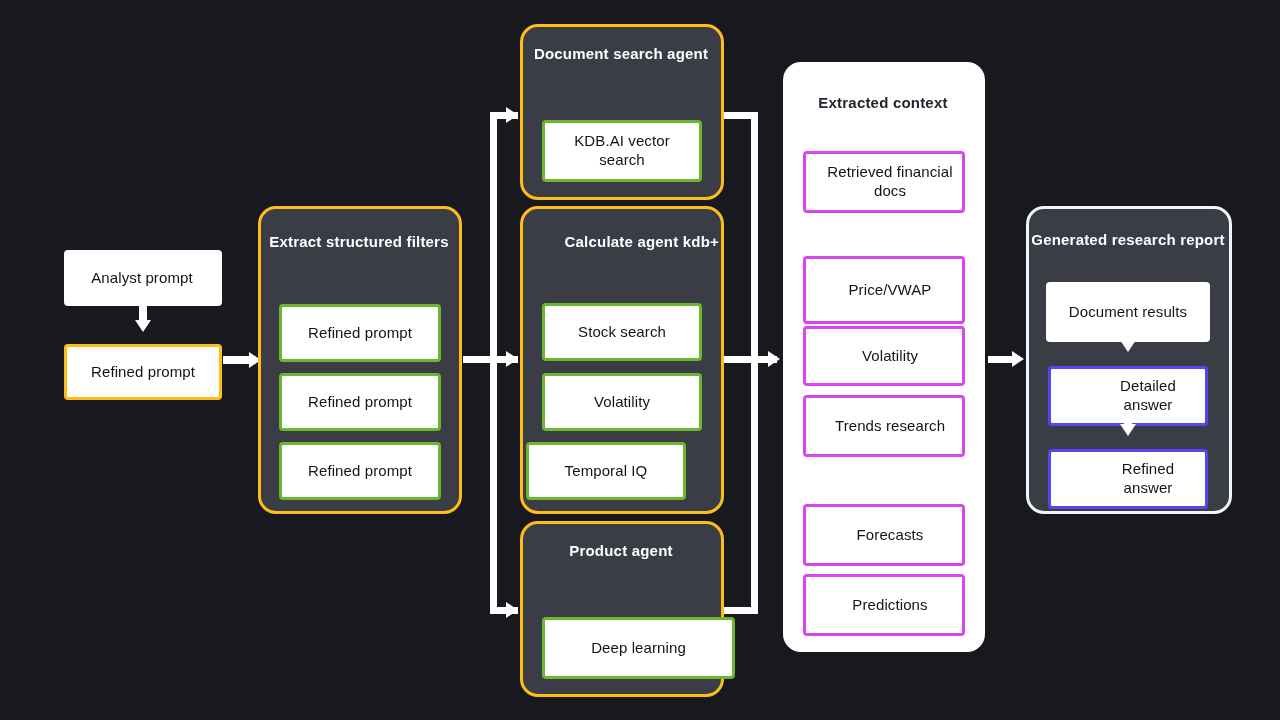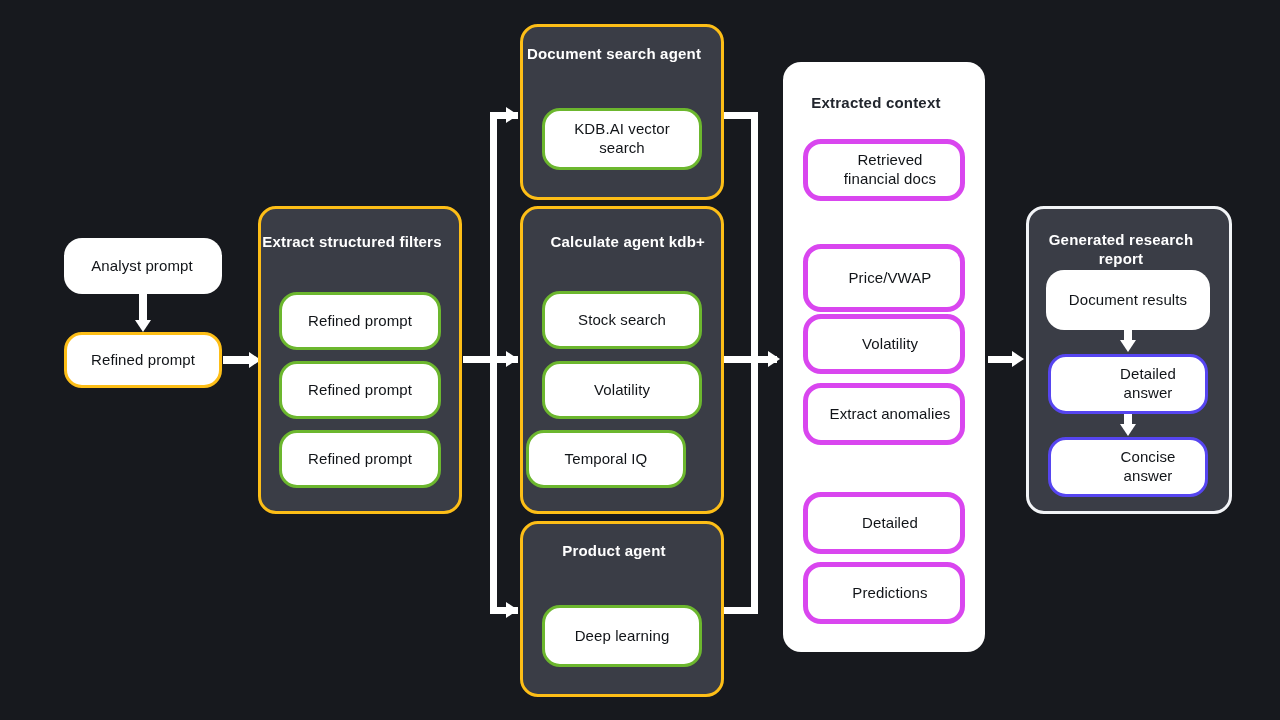--- a/index.html
+++ b/index.html
@@ -19,31 +19,32 @@
   
   .node {
     position: absolute;
     box-sizing: border-box;
     display: flex;
     align-items: center;
     justify-content: center;
     text-align: center;
     background: #ffffff;
     color: #111418;
-    border-radius: 18px;
+    border-radius: 4px;
     font-size: 15px;
     font-weight: 400;
     line-height: 1.25;
     letter-spacing: .1px;
     padding: 4px 8px;
+    margin-top: 12px;
   }
   .node.plain { border: none; }
   .node.yellow  { border: 3px solid #fdbe17; }
   .node.green   { border: 3px solid #6cb72e; }
-  .node.blue    { border: 5px solid #d946ef; padding-left: 20px; }
+  .node.blue    { border: 3px solid #d946ef; padding-left: 20px; }
   .node.purple  { border: 3px solid #5645f0; padding-left: 48px; }
 
   
   .panel {
     position: absolute;
     box-sizing: border-box;
     border-radius: 18px;
   }
   .panel.dark-yellow {
     background: #3a3d46;
@@ -54,21 +55,21 @@
     border: 3px solid #f2f4f7;
   }
   .panel.white {
     background: #ffffff;
     border: none;
     padding-left: 8px;
   }
   .panel-title {
     position: absolute;
     left: 0;
-    right: 16px;
+    right: 2px;
     text-align: center;
     font-size: 15px;
     font-weight: 700;
     line-height: 1.25;
     letter-spacing: .2px;
   }
   .panel-title.light { color: #ffffff; }
   .panel-title.dark  { color: #22262e; }
 
   
@@ -151,21 +152,21 @@
   <div class="node green" style="left:542px; top:361px; width:160px; height:58px;">
     <span>Volatility</span>
   </div>
   <div class="node green" style="left:526px; top:430px; width:160px; height:58px;">
     <span>Temporal IQ</span>
   </div>
 
   <div class="panel dark-yellow" style="left:520px; top:521px; width:204px; height:176px;">
     <div class="panel-title light" style="top:18px;">Product agent</div>
   </div>
-  <div class="node green" style="left:542px; top:605px; width:160px; height:62px;">
+  <div class="node green" style="left:542px; top:605px; width:193px; height:62px;">
     <span>Deep learning</span>
   </div>
 
   <div class="ln" style="left:724px; top:112px; width:34px; height:7px;"></div>
   <div class="ln" style="left:724px; top:356px; width:34px; height:7px;"></div>
   <div class="ln" style="left:724px; top:607px; width:34px; height:7px;"></div>
   <div class="ln" style="left:751px; top:112px; width:7px; height:502px;"></div>
   <div class="ln" style="left:751px; top:356px; width:26px; height:7px;"></div>
   <div class="arrow-r" style="left:768px; top:351px;"></div>
 
@@ -175,24 +176,24 @@
   <div class="node blue" style="left:803px; top:139px; width:162px; height:62px;">
     <span>Retrieved financial docs</span>
   </div>
   <div class="node blue" style="left:803px; top:244px; width:162px; height:68px;">
     <span>Price/VWAP</span>
   </div>
   <div class="node blue" style="left:803px; top:314px; width:162px; height:60px;">
     <span>Volatility</span>
   </div>
   <div class="node blue" style="left:803px; top:383px; width:162px; height:62px;">
-    <span>Extract anomalies</span>
+    <span>Trends research</span>
   </div>
   <div class="node blue" style="left:803px; top:492px; width:162px; height:62px;">
-    <span>Detailed</span>
+    <span>Forecasts</span>
   </div>
   <div class="node blue" style="left:803px; top:562px; width:162px; height:62px;">
     <span>Predictions</span>
   </div>
 
   <div class="ln" style="left:988px; top:356px; width:30px; height:7px;"></div>
   <div class="arrow-r" style="left:1012px; top:351px;"></div>
 
   <div class="panel dark-white" style="left:1026px; top:206px; width:206px; height:308px;">
     <div class="panel-title light" style="top:22px;">Generated research report</div>
@@ -203,16 +204,16 @@
   <div class="arrow-d" style="left:1120px; top:340px;"></div>
   <div class="ln" style="left:1124px; top:330px; width:8px; height:12px;"></div>
 
   <div class="node purple" style="left:1048px; top:354px; width:160px; height:60px;">
     <span>Detailed answer</span>
   </div>
   <div class="ln" style="left:1124px; top:414px; width:8px; height:12px;"></div>
   <div class="arrow-d" style="left:1120px; top:424px;"></div>
 
   <div class="node purple" style="left:1048px; top:437px; width:160px; height:60px;">
-    <span>Concise answer</span>
+    <span>Refined answer</span>
   </div>
 
 </div>
 
 </body></html>

